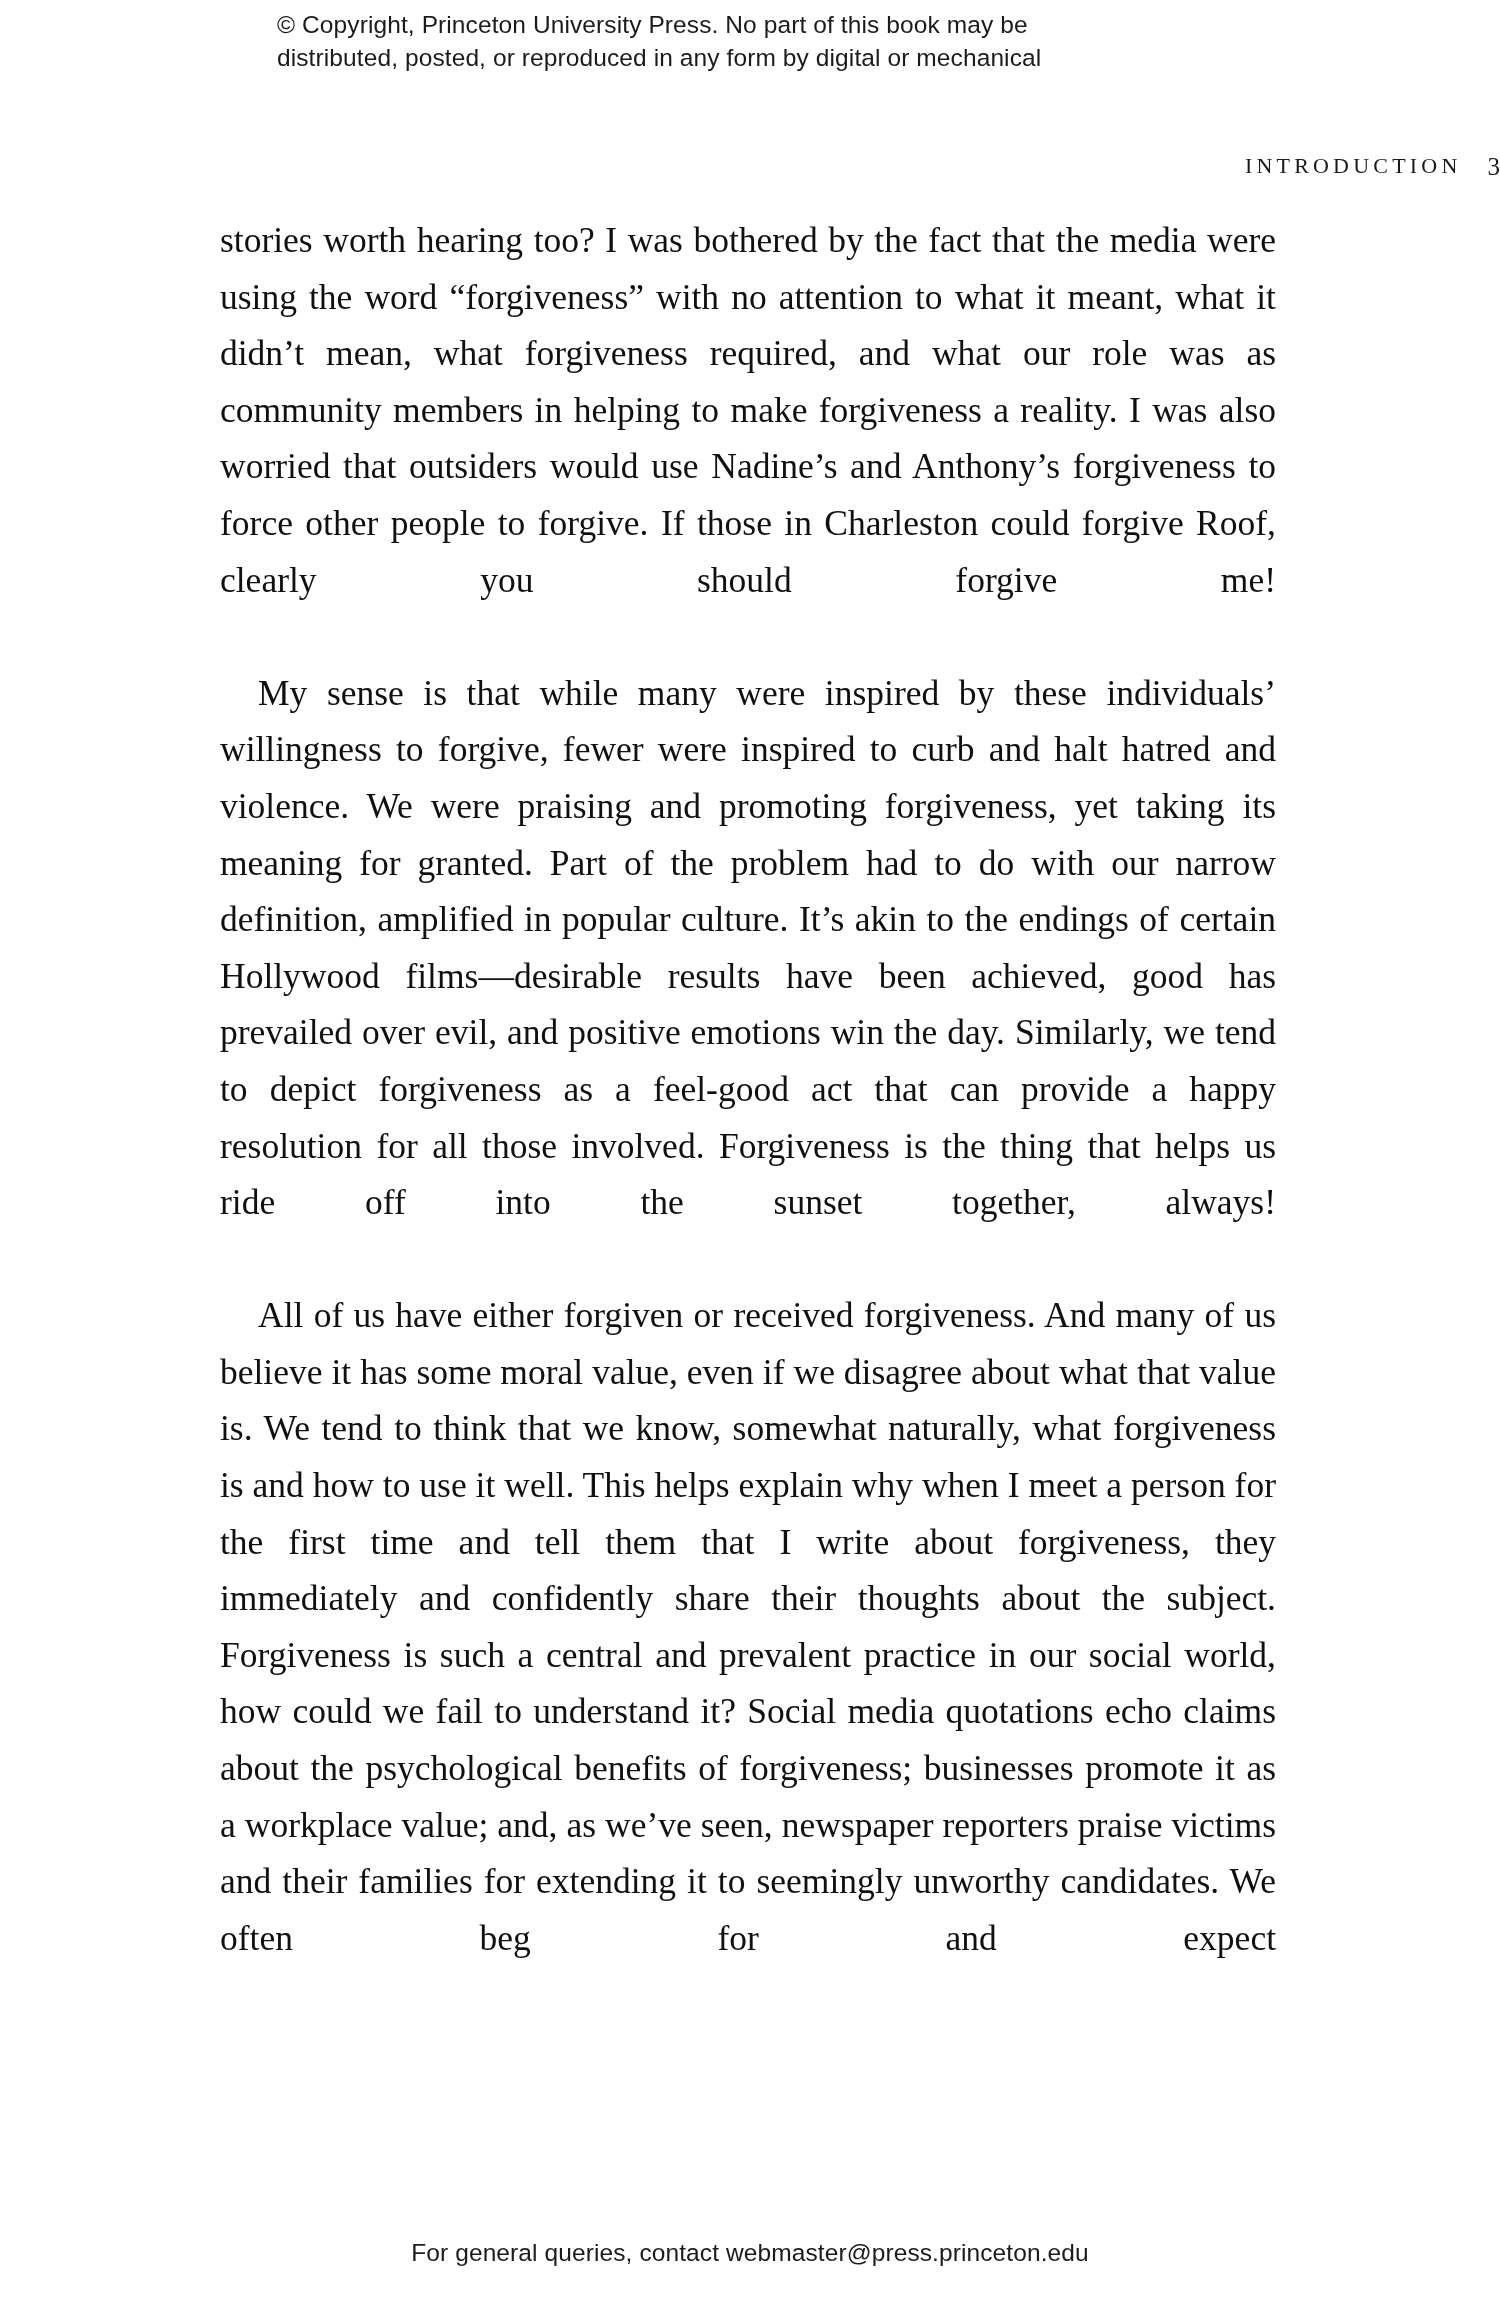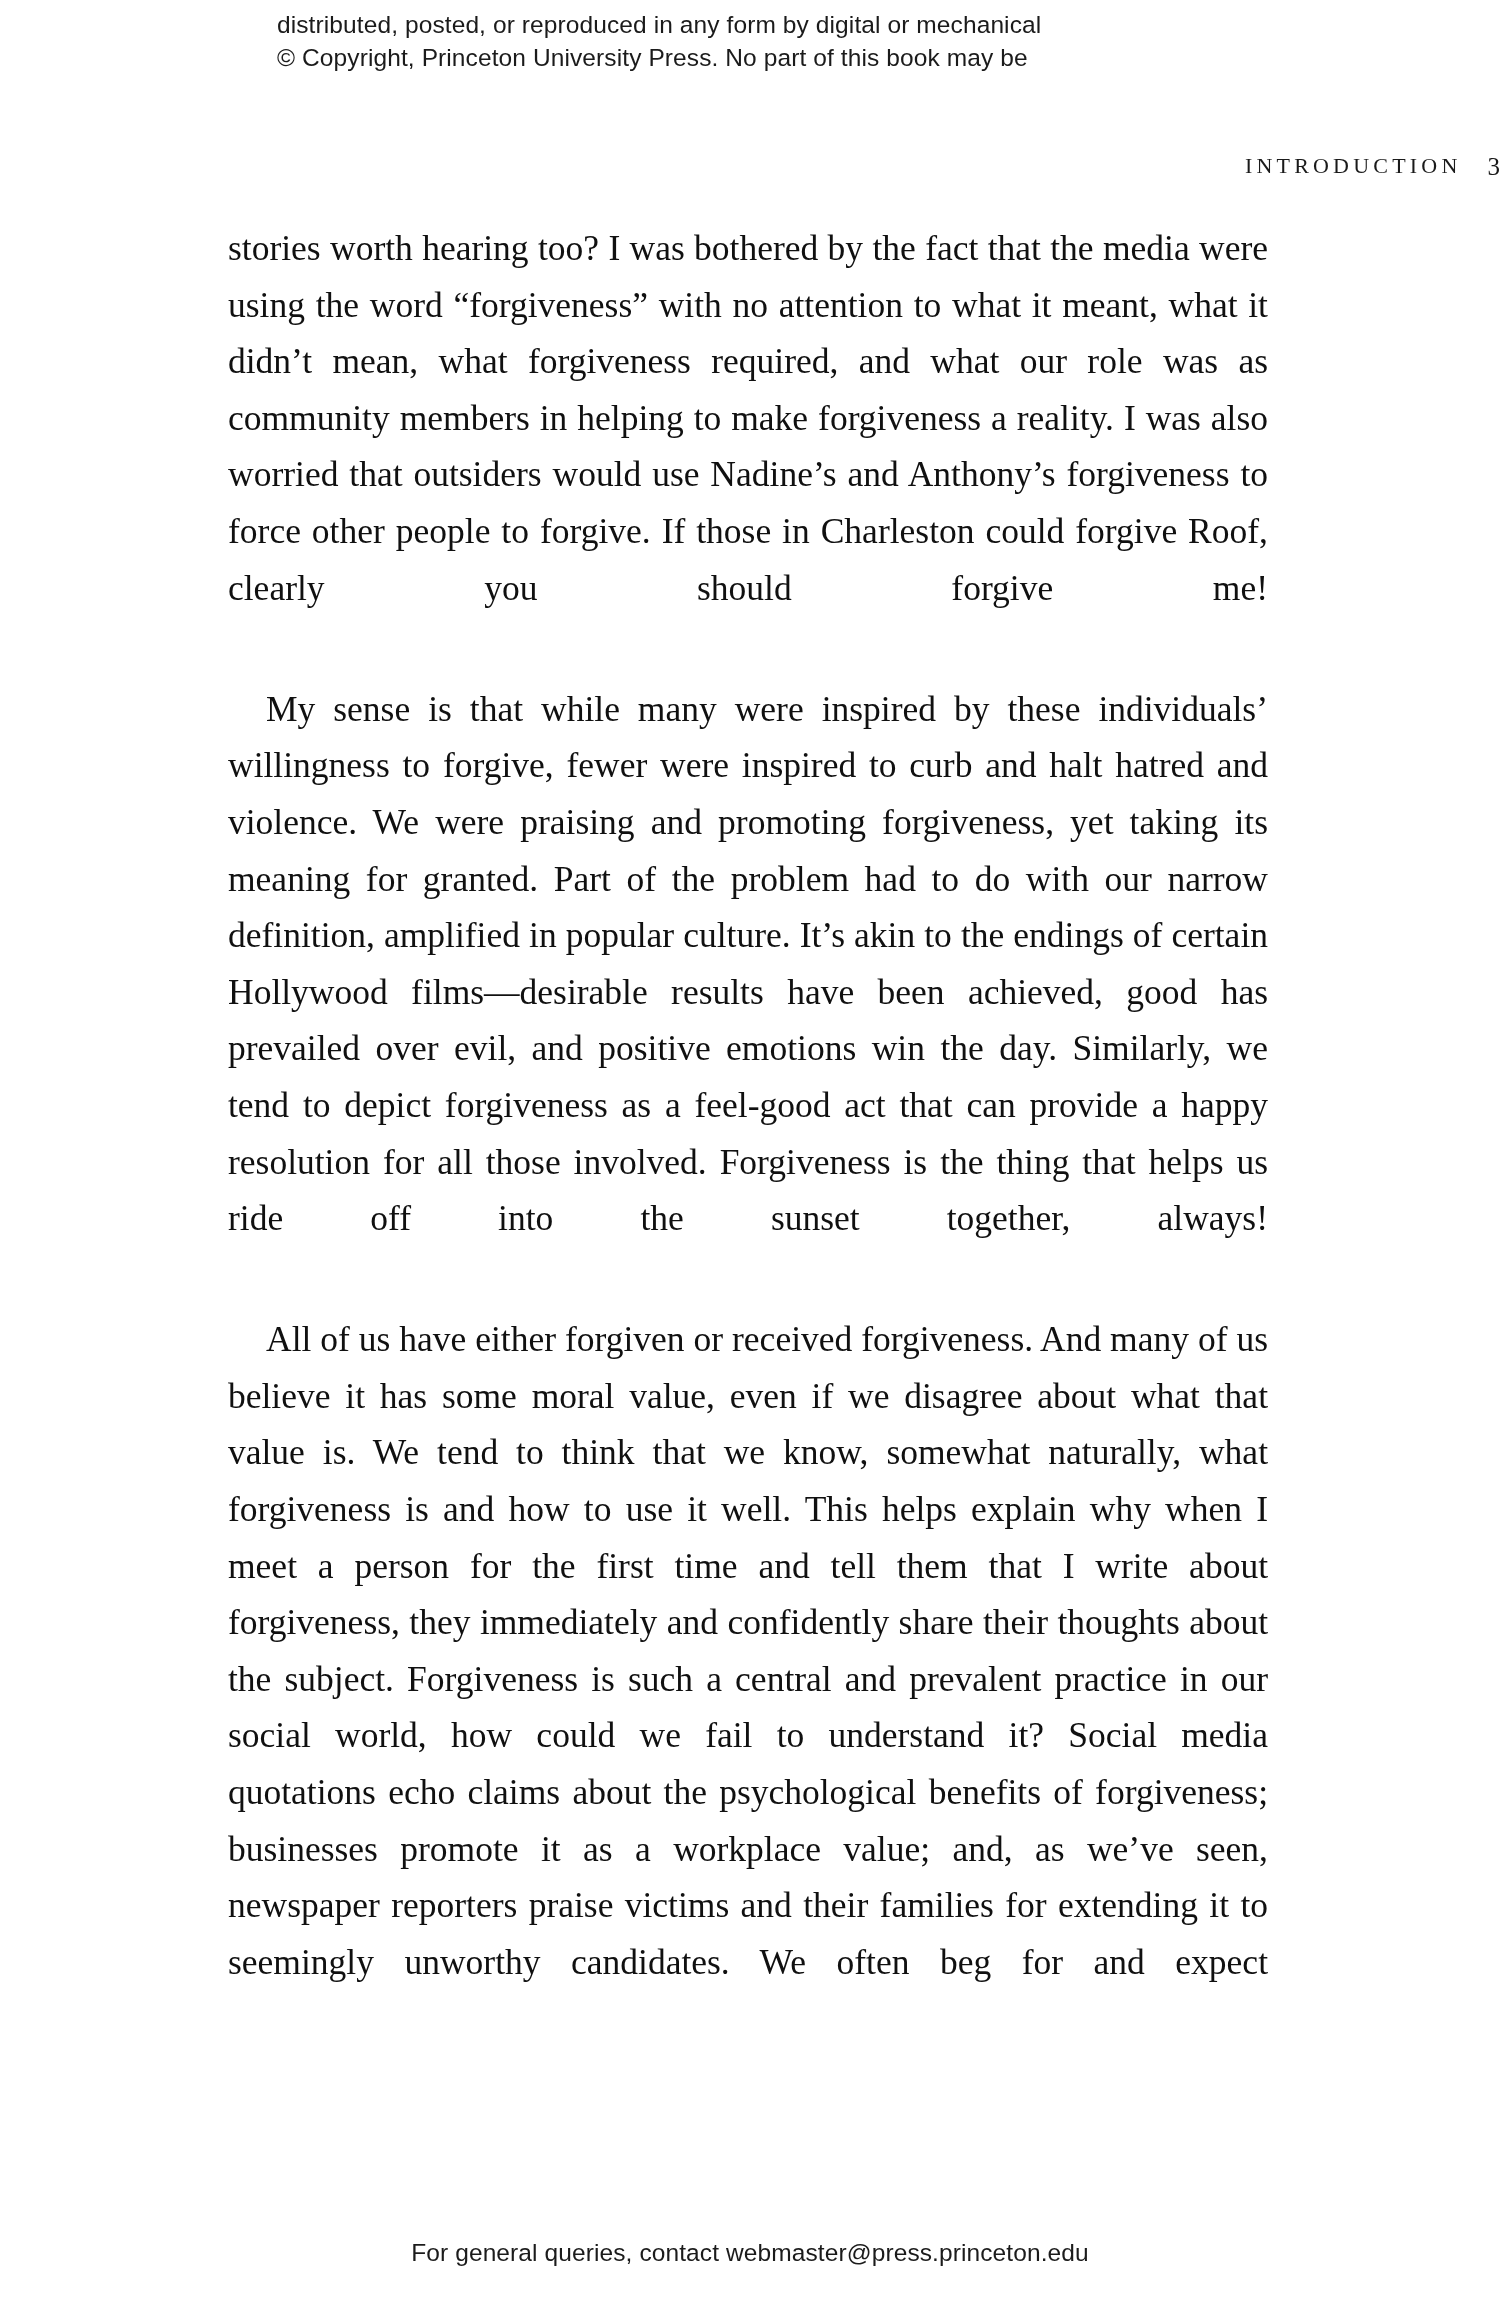--- a/index.html
+++ b/index.html
@@ -62,21 +62,21 @@
     width: 1056px;
     font-family: "Liberation Serif", "DejaVu Serif", serif;
     font-size: 35.5px;
     line-height: 56.6px;
     color: #101010;
     text-align: justify;
     text-justify: inter-word;
     -webkit-font-smoothing: antialiased;
   }
   .body-text p {
-    margin: 8px;
+    margin: 0;
     text-indent: 0;
   }
   .body-text p.indented {
     text-indent: 38px;
   }
   
   .body-text p:after {
     content: "";
     display: inline-block;
     width: 100%;
@@ -94,22 +94,22 @@
     color: #1b1b1b;
     letter-spacing: 0.1px;
   }
 </style>
 </head>
 <body>
 
 <div class="page">
 
   <div class="copyright-notice">
+    <span class="cline">© Copyright, Princeton University Press. No part of this book may be</span>
     <span class="cline">distributed, posted, or reproduced in any form by digital or mechanical</span>
-    <span class="cline">© Copyright, Princeton University Press. No part of this book may be</span>
   </div>
 
   <div class="running-head">
     <span class="rh-title">INTRODUCTION</span><span class="rh-page">3</span>
   </div>
 
   <div class="body-text">
     <p>stories worth hearing too? I was bothered by the fact that the media were using the word “forgiveness” with no attention to what it meant, what it didn’t mean, what forgiveness required, and what our role was as community members in helping to make forgiveness a reality. I was also worried that outsiders would use Nadine’s and Anthony’s forgiveness to force other people to forgive. If those in Charleston could forgive Roof, clearly you should forgive me!</p>
     <p class="indented">My sense is that while many were inspired by these individuals’ willingness to forgive, fewer were inspired to curb and halt hatred and violence. We were praising and promoting forgiveness, yet taking its meaning for granted. Part of the problem had to do with our narrow definition, amplified in popular culture. It’s akin to the endings of certain Hollywood films—desirable results have been achieved, good has prevailed over evil, and positive emotions win the day. Similarly, we tend to depict forgiveness as a feel-good act that can provide a happy resolution for all those involved. Forgiveness is the thing that helps us ride off into the sunset together, always!</p>
     <p class="indented">All of us have either forgiven or received forgiveness. And many of us believe it has some moral value, even if we disagree about what that value is. We tend to think that we know, somewhat naturally, what forgiveness is and how to use it well. This helps explain why when I meet a person for the first time and tell them that I write about forgiveness, they immediately and confidently share their thoughts about the subject. Forgiveness is such a central and prevalent practice in our social world, how could we fail to understand it? Social media quotations echo claims about the psychological benefits of forgiveness; businesses promote it as a workplace value; and, as we’ve seen, newspaper reporters praise victims and their families for extending it to seemingly unworthy candidates. We often beg for and expect</p>

